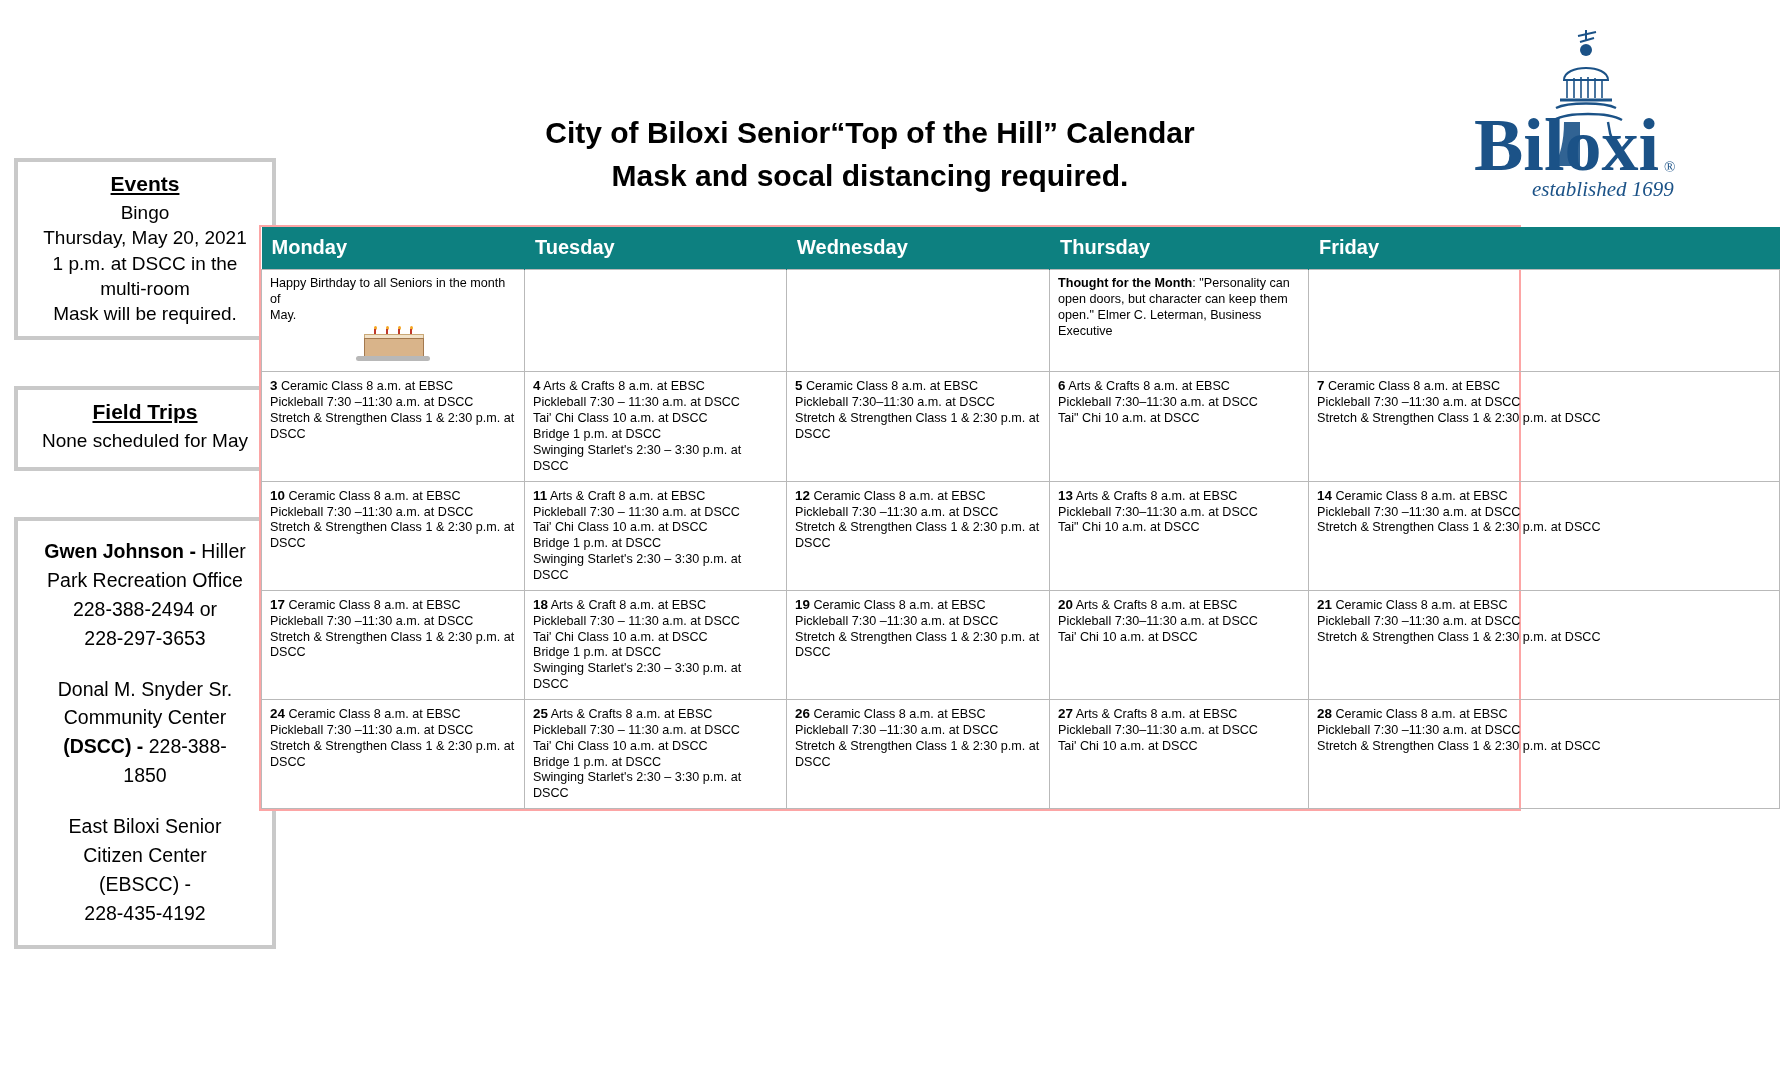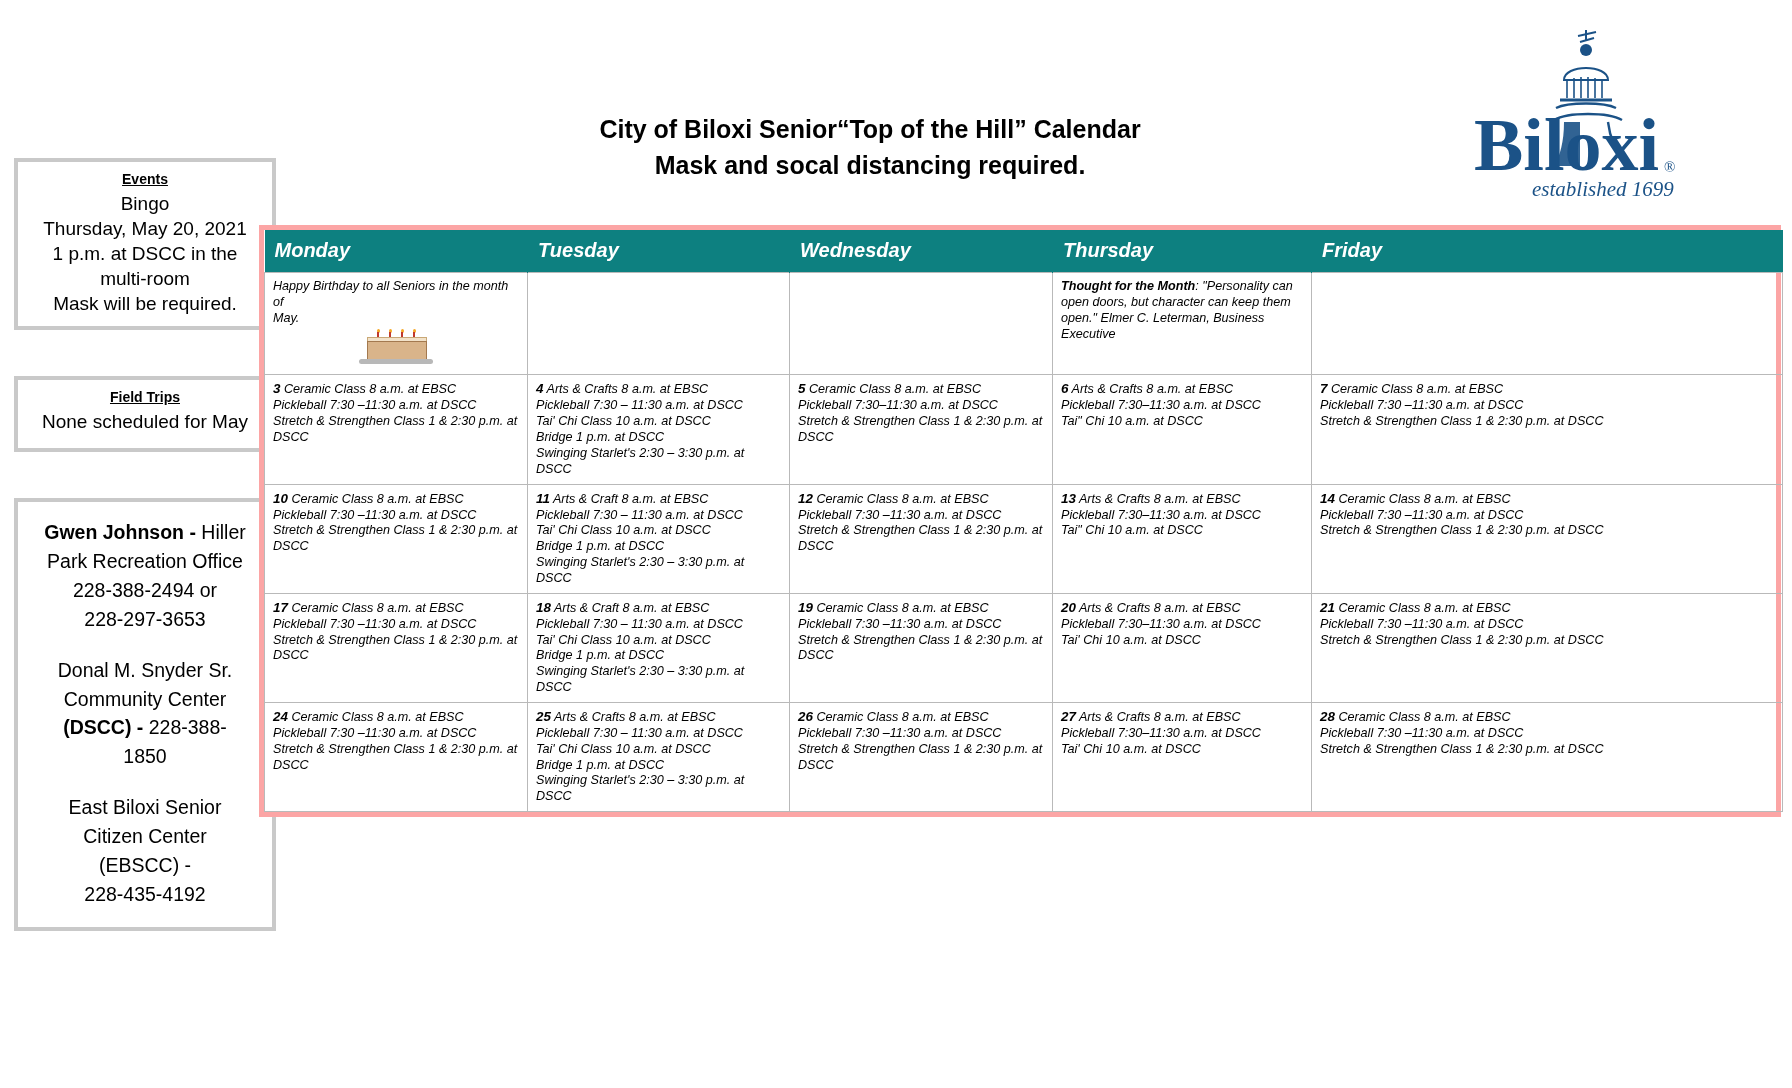--- a/index.html
+++ b/index.html
@@ -27,21 +27,21 @@
     border: 4px solid #c9c9c9;
     background: #ffffff;
     box-sizing: border-box;
     width: 100%;
     text-align: center;
     padding: 8px 6px 10px 6px;
     margin-bottom: 46px;
   }
   .side-box.tight { padding-bottom: 14px; }
   .side-title {
-    font-size: 14px;
+    font-size: 21px;
     font-weight: bold;
     text-decoration: underline;
     line-height: 1.35;
     margin-bottom: 2px;
   }
   .side-line {
     font-size: 19px;
     line-height: 1.32;
   }
   .contact-line {
@@ -51,45 +51,44 @@
   .contact-line .b { font-weight: bold; }
   .contact-gap { height: 22px; }
 
   
   #doc-title {
     position: absolute;
     left: 300px;
     top: 112px;
     width: 1140px;
     text-align: center;
-    font-size: 25px;
+    font-size: 30px;
     font-weight: bold;
     line-height: 1.42;
   }
 
   
   #logo {
     position: absolute;
     left: 1468px;
     top: 24px;
     width: 232px;
     height: 180px;
   }
   #logo svg { display: block; }
 
   
   #calendar {
     position: absolute;
     left: 259px;
     top: 225px;
-    width: 1522px;
-    border: 5px solid #fca5a5;
+    width: 1262px;
+    border: 2px solid #fca5a5;
     box-sizing: border-box;
     background: #ffffff;
-    font-style: italic;
   }
   table.cal {
     border-collapse: collapse;
     table-layout: fixed;
     width: 100%;
   }
   table.cal col.c0 { width: 263px; }
   table.cal col.c1 { width: 262px; }
   table.cal col.c2 { width: 263px; }
   table.cal col.c3 { width: 259px; }

